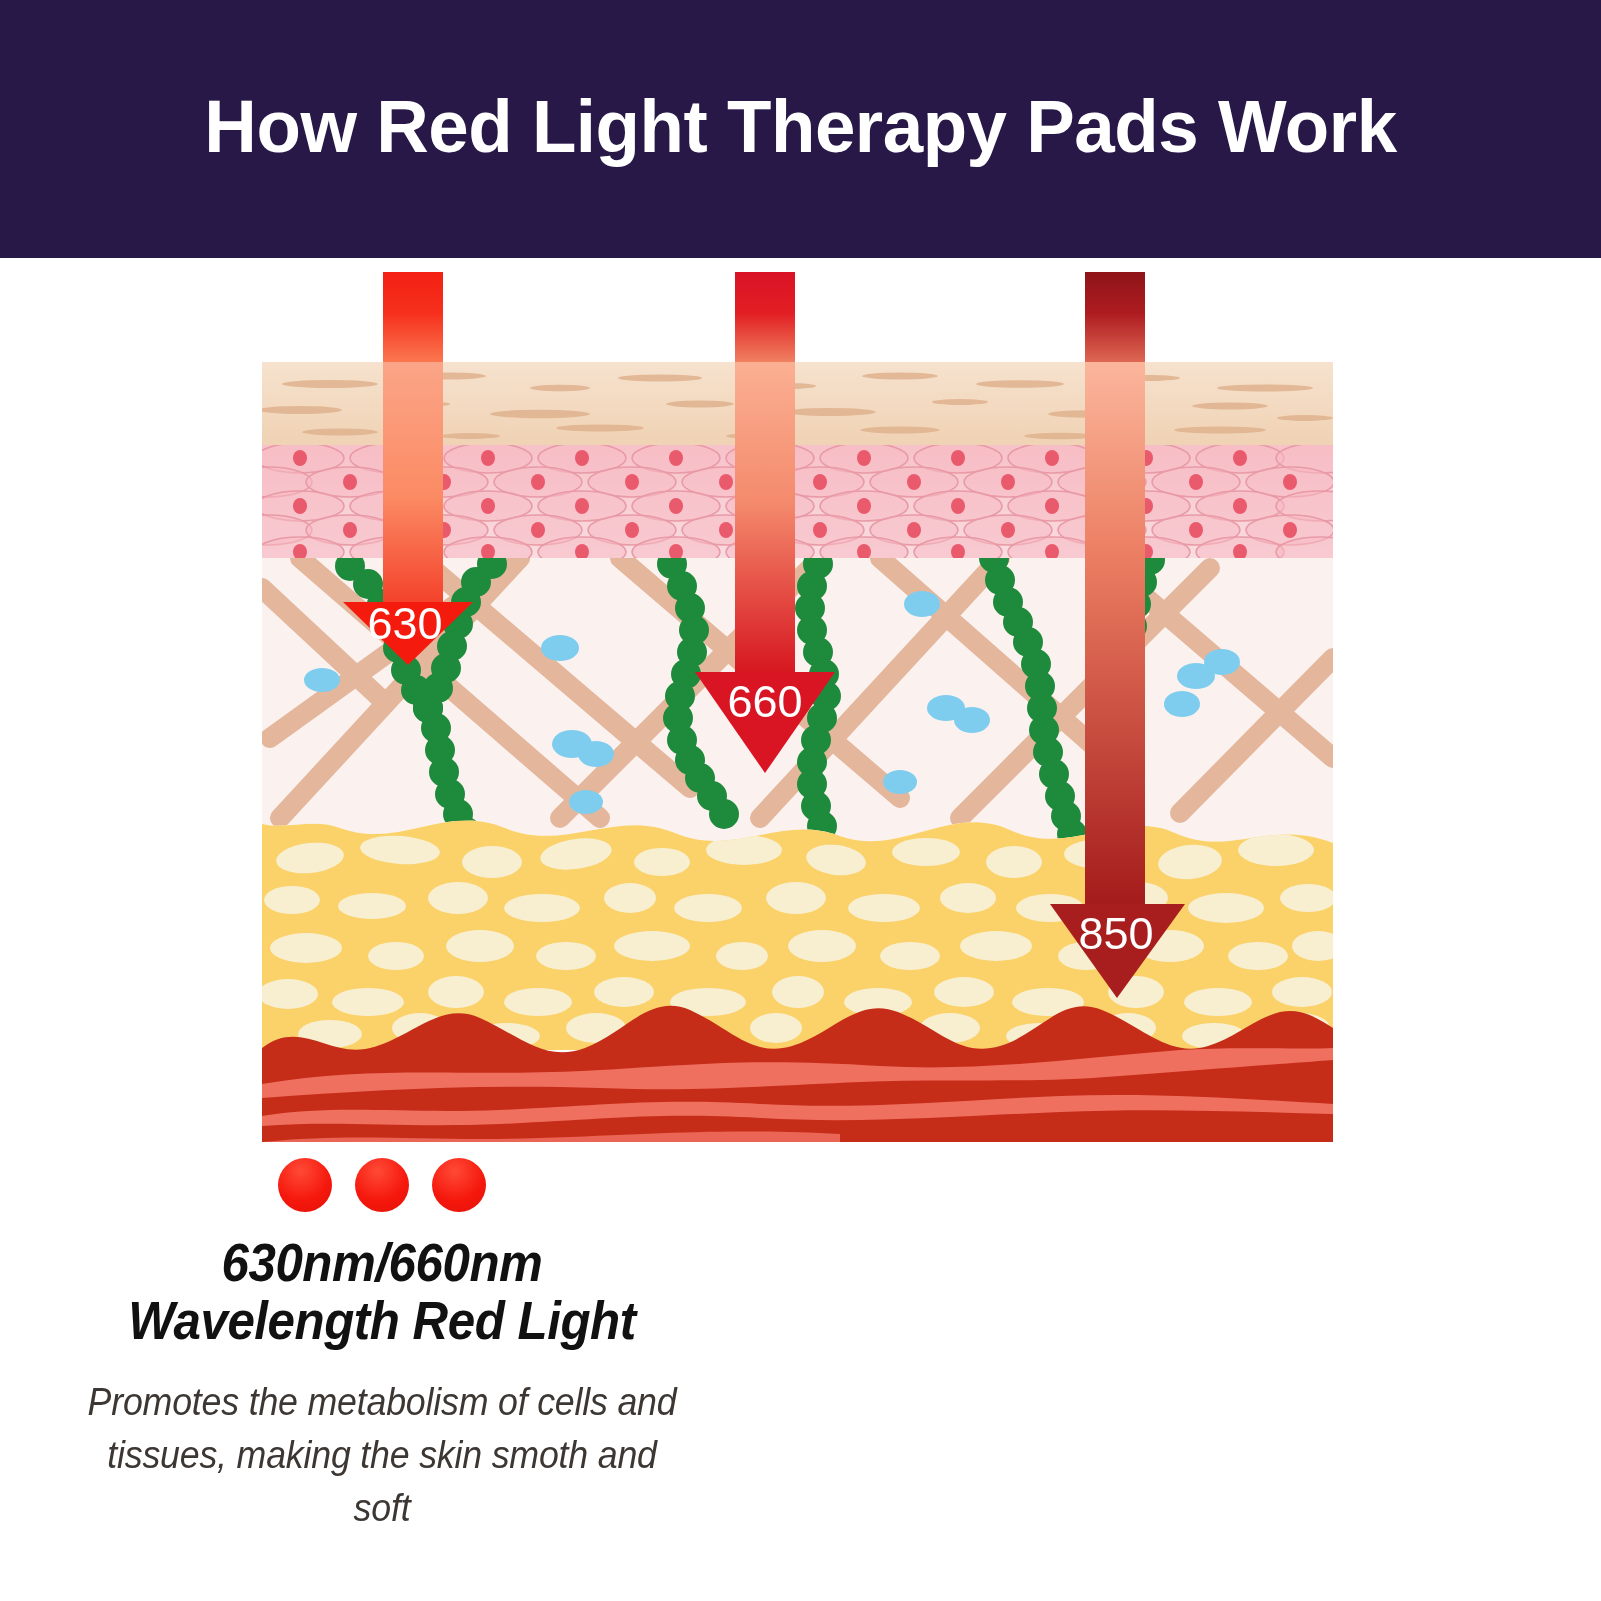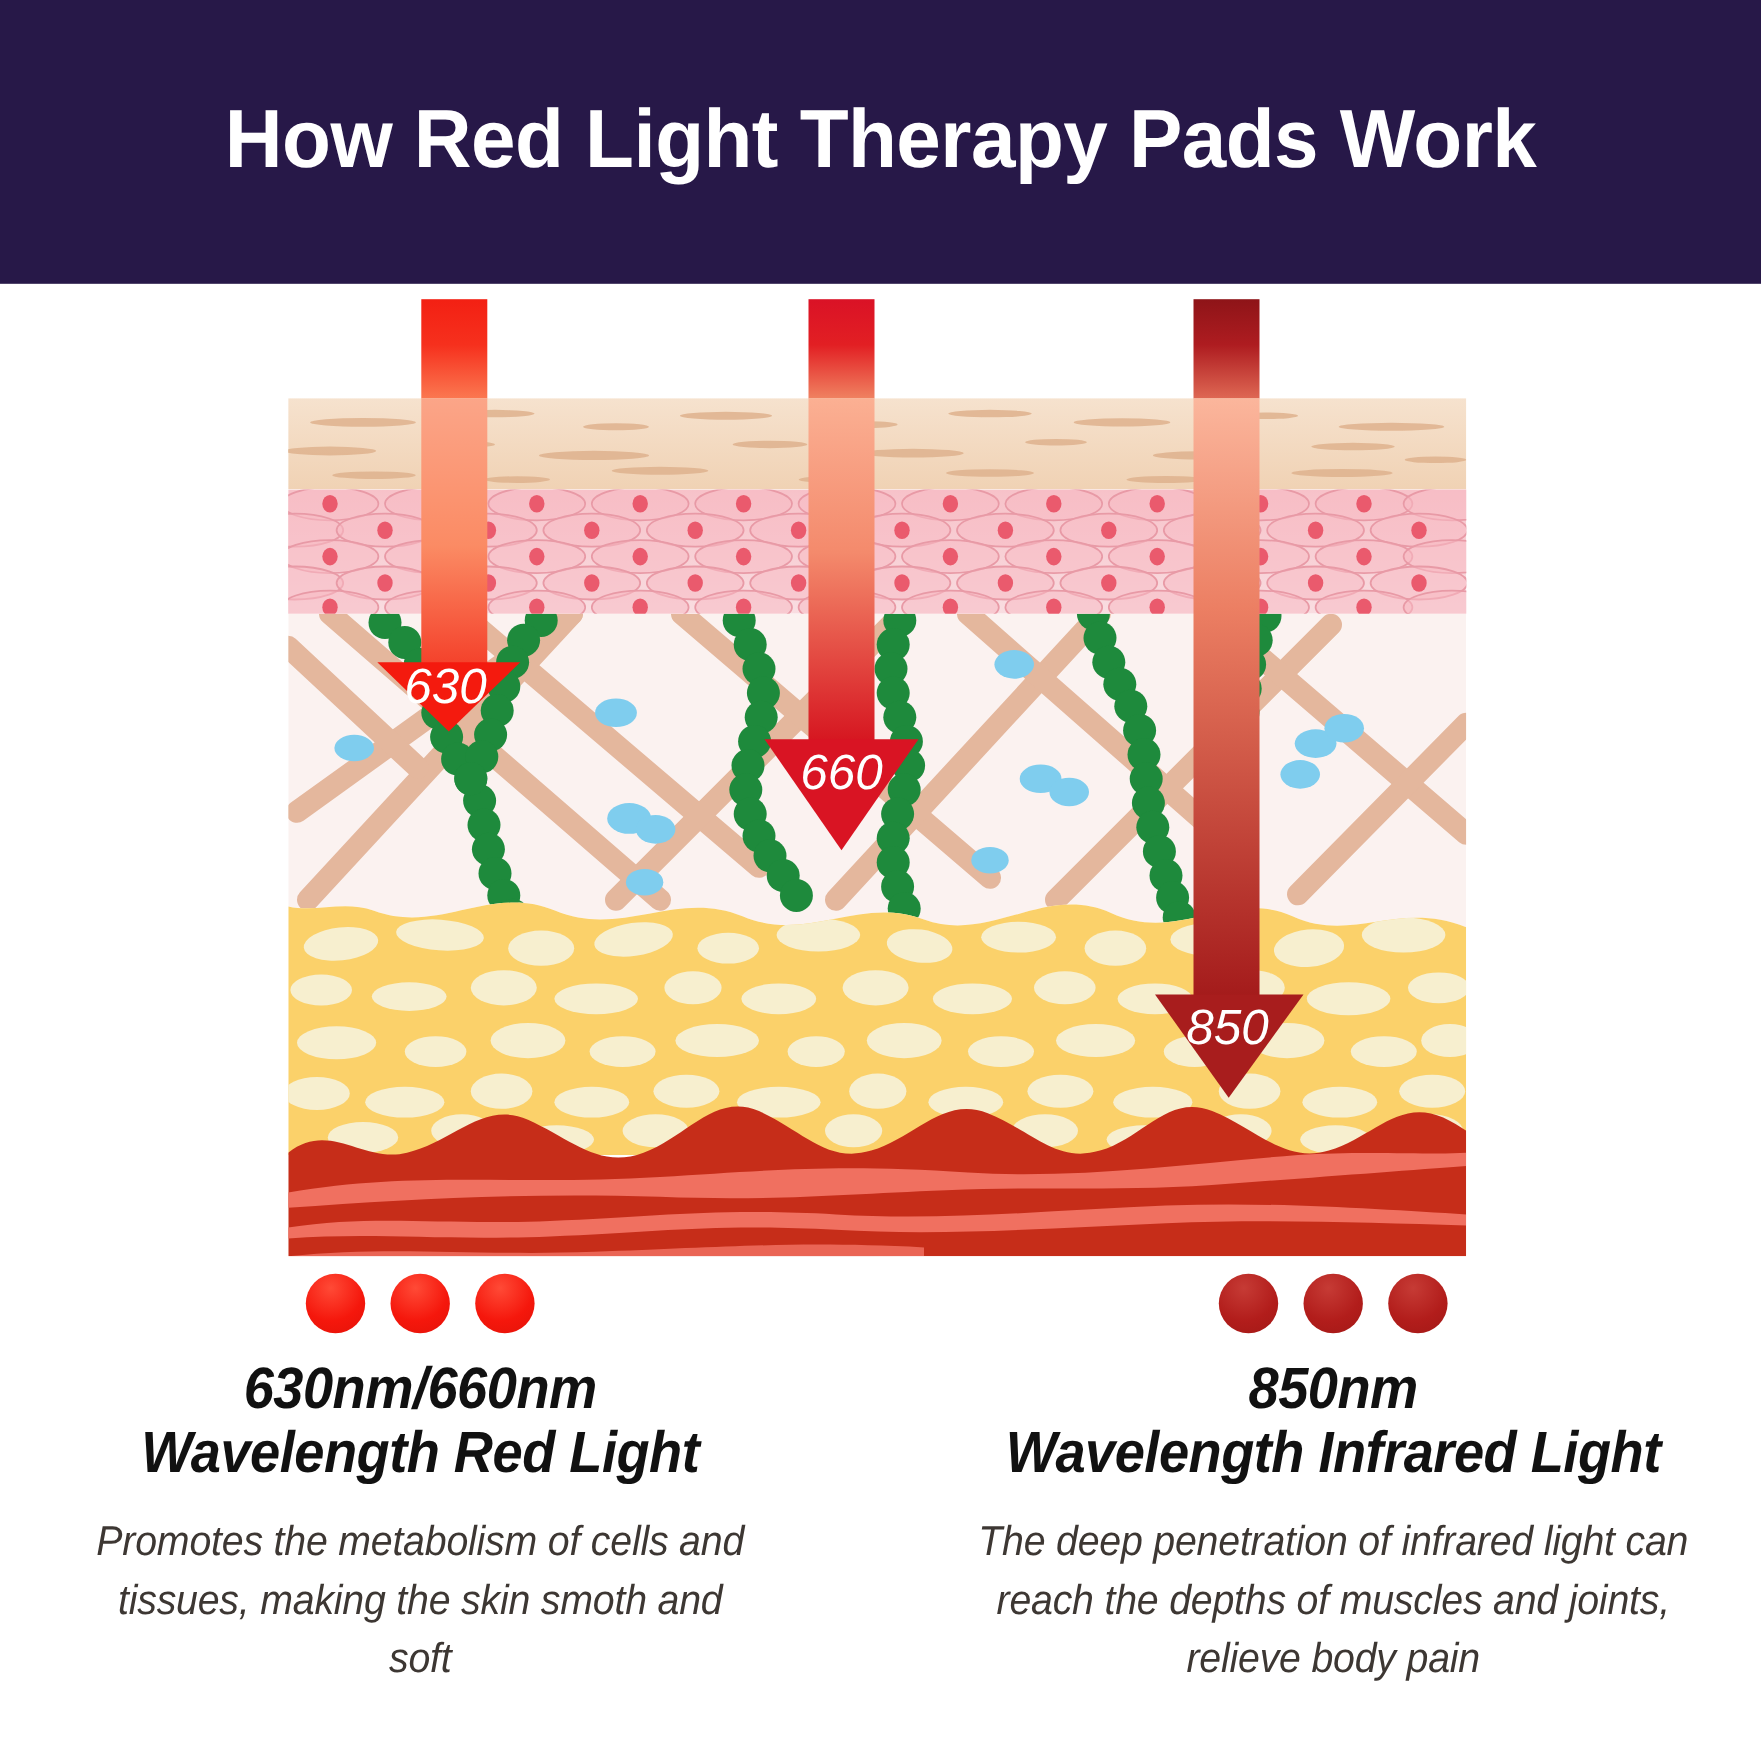--- a/index.html
+++ b/index.html
@@ -24,21 +24,21 @@
     font-family:"Liberation Sans", sans-serif;
     font-weight:bold;
     font-size:75px;
     letter-spacing:-0.5px;
     transform:scaleX(0.97);
     padding-bottom:6px;
     box-sizing:border-box;
   }
 
   
-  .diagram{position:absolute;left:0;top:258px;width:1601px;height:900px;font-style:italic;}
+  .diagram{position:absolute;left:0;top:258px;width:1601px;height:900px;}
   .diagram svg{display:block;}
 
   
   .legend{position:absolute;left:0;top:1150px;width:1601px;height:451px;}
   .legend-col{position:absolute;top:0;width:720px;text-align:center;font-style:italic;}
   .legend-col.left{left:22px;}
   .legend-col.right{left:852px;}
 
   .dots{height:70px;display:flex;align-items:center;justify-content:center;gap:23px;}
   .dot{width:54px;height:54px;border-radius:50%;display:block;}
@@ -585,28 +585,16 @@
         <span class="dot red"></span>
         <span class="dot red"></span>
       </div>
       <div class="legend-head">
         <span class="l1">630nm/660nm</span>
         <span class="l2">Wavelength Red Light</span>
       </div>
       <div class="legend-body">Promotes the metabolism of cells and tissues, making the skin smoth and soft</div>
     </div>
 
-    <div class="legend-col right">
-      <div class="dots">
-        <span class="dot ir"></span>
-        <span class="dot ir"></span>
-        <span class="dot ir"></span>
-      </div>
-      <div class="legend-head">
-        <span class="l1">850nm</span>
-        <span class="l2">Wavelength Infrared Light</span>
-      </div>
-      <div class="legend-body">The deep penetration of infrared light can reach the depths of muscles and joints, relieve body pain</div>
-    </div>
 
   </div>
 
 </div>
 
 </body></html>

